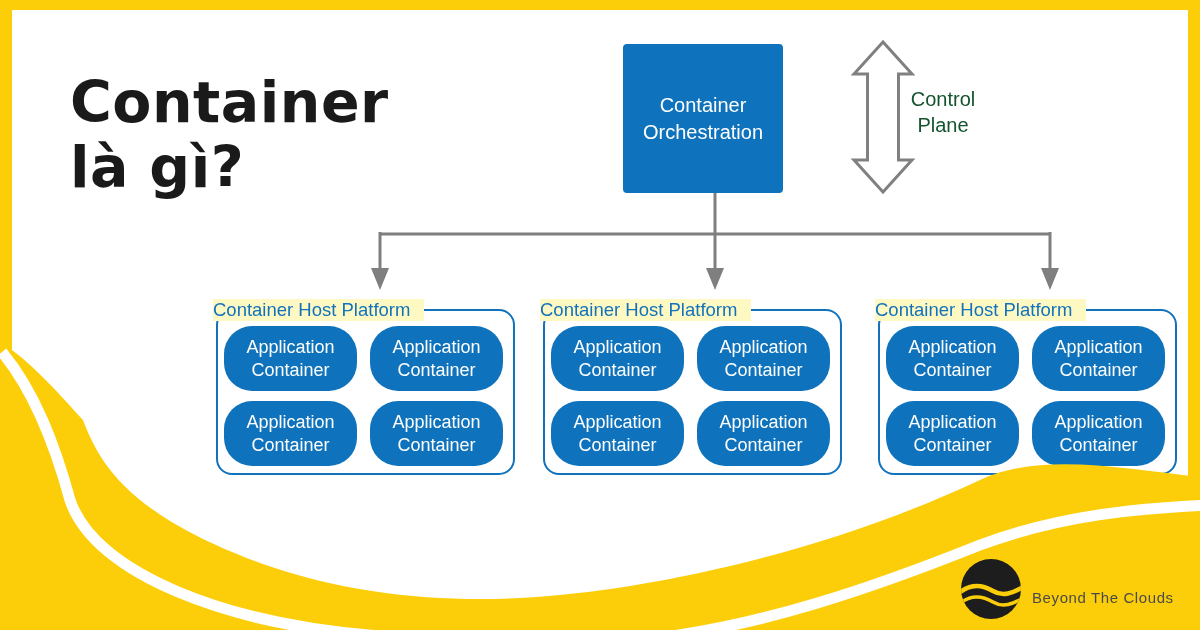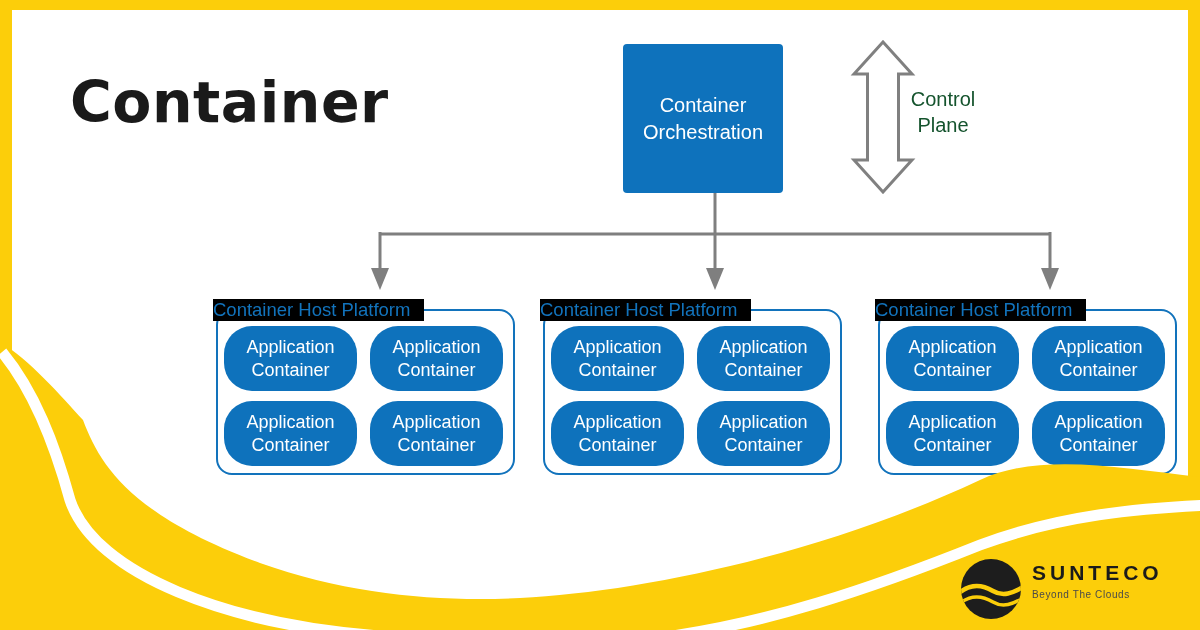--- a/index.html
+++ b/index.html
@@ -43,21 +43,21 @@
   .platform{
     position:absolute;top:309px;width:299px;height:166px;
     border:2.5px solid #1273BC;border-radius:16px;
     background:#fff;box-sizing:border-box;
   }
   .platform.p0{left:216px;}
   .platform.p1{left:543px;}
   .platform.p2{left:878px;}
   .platform-label{
     position:absolute;top:-12px;left:-5px;
-    background:#000000;padding:0 14px 0 0;
+    background:#fef9c3;padding:0 14px 0 0;
     color:#1273BC;font-size:18.5px;font-weight:400;white-space:nowrap;
     line-height:22px;
   }
   .app-grid{
     position:absolute;left:6px;top:15px;right:10px;
     display:grid;grid-template-columns:1fr 1fr;
     column-gap:13px;row-gap:10px;
   }
   .app-box{
     height:65px;background:#0E72BC;border-radius:28px;
@@ -71,31 +71,32 @@
     font-size:31px;font-weight:700;color:#161616;letter-spacing:0.5px;
     font-family:"DejaVu Sans", sans-serif;
   }
   .logo{position:absolute;left:961px;top:559px;}
   .brand{
     position:absolute;left:1032px;top:561px;
     font-size:21px;font-weight:700;color:#1b1b1b;letter-spacing:4px;
   }
   .tagline{
     position:absolute;left:1032px;top:589px;
-    font-size:10px;color:#4a4a4a;letter-spacing:0.6px;
+    font-size:15px;color:#4a4a4a;letter-spacing:0.6px;
   }
 </style>
 </head>
 <body>
 
 <div class="canvas">
   <div class="content"></div>
 
   <div class="title">
     <div>Container</div>
+    <div>là gì?</div>
   </div>
 
   <div class="orchestrator">
     <span>Container Orchestration</span>
   </div>
 
   <svg class="control-arrow" width="66" height="154" viewBox="0 0 66 154">
     <path d="M33,2 L62,34 L48.5,34 L48.5,120 L62,120 L33,152 L4,120 L17.5,120 L17.5,34 L4,34 Z" fill="#ffffff" stroke="#808080" stroke-width="3" stroke-linejoin="miter"></path>
   </svg>
   <div class="control-label">Control Plane</div>
@@ -160,15 +161,14 @@
           <circle cx="30" cy="30" r="30"></circle>
         </clipPath>
     </defs>
     <circle cx="30" cy="30" r="30" fill="#1d1d1d"></circle>
     <g clip-path="url(#logoClip)" fill="none" stroke="#FCCE0A">
       <path d="M-2,34 C10,24 22,26 32,32 C42,38 52,34 62,28" stroke-width="4.5"></path>
       <path d="M-2,45 C10,35 22,37 32,43 C42,49 52,45 62,39" stroke-width="3.5"></path>
     </g>
   </svg>
 
-  <div class="brand">SUNTECO</div>
   <div class="tagline">Beyond The Clouds</div>
 </div>
 
 </body></html>

